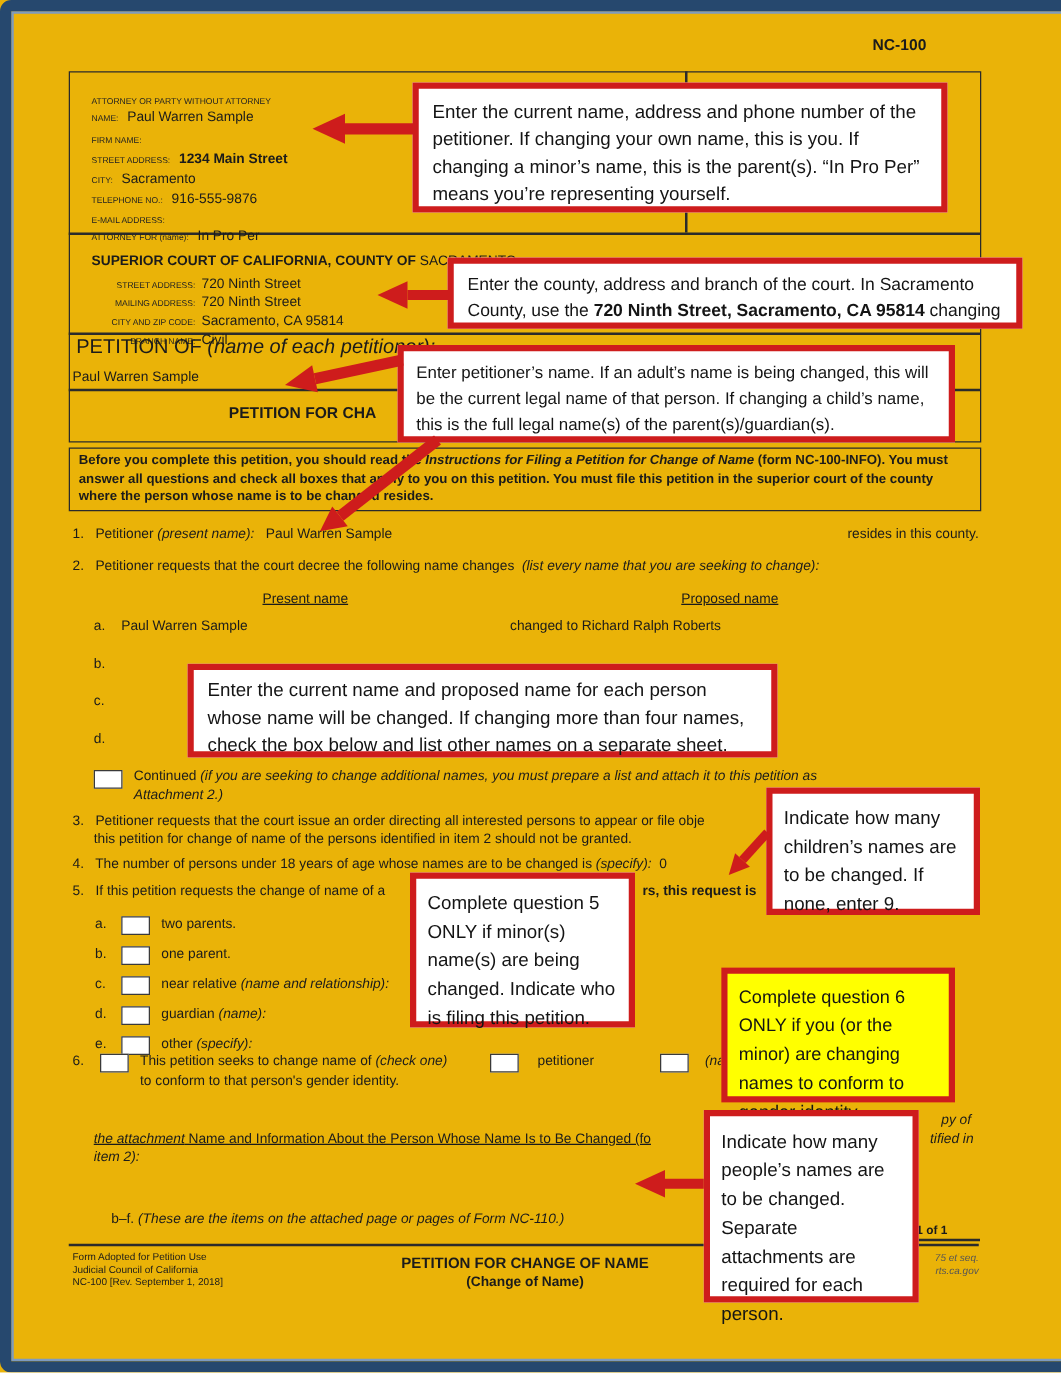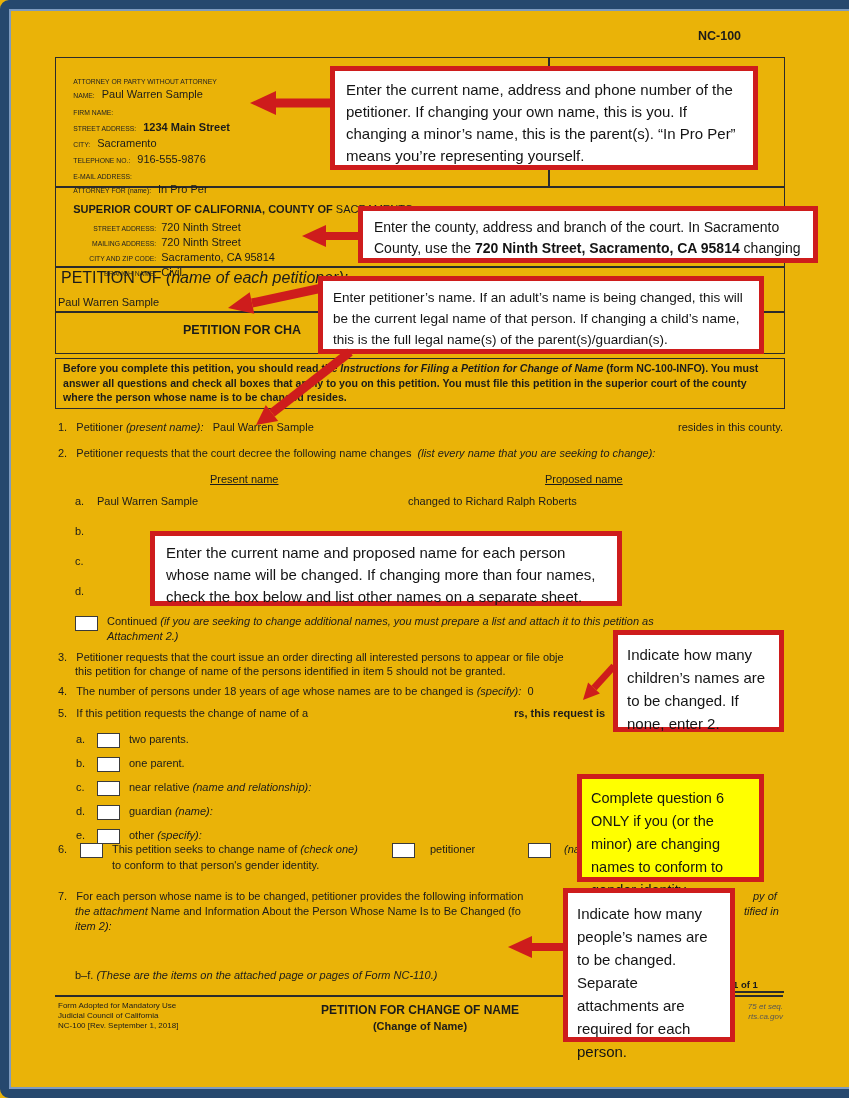--- a/index.html
+++ b/index.html
@@ -107,21 +107,21 @@
   <div class="line" style="left:408px;top:495px;">changed to Richard Ralph Roberts</div>
   <div class="line" style="left:75px;top:525px;">b.</div>
   <div class="line" style="left:75px;top:555px;">c.</div>
   <div class="line" style="left:75px;top:585px;">d.</div>
 
   <div class="cb" style="left:75px;top:616px;"></div>
   <div class="line" style="left:107px;top:615px;"><span class="seg-n">Continued </span><span class="seg-i">(if you are seeking to change additional names, you must prepare a list and attach it to this petition as</span></div>
   <div class="line seg-i" style="left:107px;top:630px;">Attachment 2.)</div>
 
   <div class="line" style="left:58px;top:651px;text-align:center;">3.   Petitioner requests that the court issue an order directing all interested persons to appear or file obje</div>
-  <div class="line" style="left:75px;top:665px;">this petition for change of name of the persons identified in item 5 should not be granted.</div>
+  <div class="line" style="left:75px;top:665px;">this petition for change of name of the persons identified in item 2 should not be granted.</div>
 
   <div class="line" style="left:58px;top:685px;"><span class="seg-n">4.   The number of persons under 18 years of age whose names are to be changed is </span><span class="seg-i">(specify):</span><span class="seg-n">  0</span></div>
 
   <div class="line" style="left:58px;top:707px;">5.   If this petition requests the change of name of a</div>
   <div class="line" style="left:514px;top:707px;font-weight:bold;">rs, this request is</div>
 
   <div class="line" style="left:76px;top:733px;">a.</div>
   <div class="cb" style="left:97px;top:733px;"></div>
   <div class="line" style="left:129px;top:733px;"><span class="seg-n">two parents.</span></div>
 
@@ -143,46 +143,46 @@
 
   <div class="line" style="left:58px;top:843px;">6.</div>
   <div class="cb" style="left:80px;top:843px;"></div>
   <div class="line" style="left:112px;top:843px;"><span class="seg-n">This petition seeks to change name of </span><span class="seg-i">(check one)</span></div>
   <div class="cb" style="left:392px;top:843px;"></div>
   <div class="line" style="left:430px;top:843px;">petitioner</div>
   <div class="cb" style="left:528px;top:843px;"></div>
   <div class="line seg-i" style="left:564px;top:843px;">(name):</div>
   <div class="line" style="left:112px;top:859px;">to conform to that person's gender identity.</div>
 
-  <div class="line" style="left:58px;top:890px;">7.   For each person whose name is to be changed, petitioner provides the following information</div>
   <div class="line seg-i" style="left:753px;top:890px;">py of</div>
-  <div class="line" style="left:75px;top:905px;"><span class="seg-i">the attachment</span><span class="seg-n"> Name and Information About the Person Whose Name Is to Be Changed (fo</span></div>
+  <div class="line" style="left:75px;top:905px;text-decoration:underline;"><span class="seg-i">the attachment</span><span class="seg-n"> Name and Information About the Person Whose Name Is to Be Changed (fo</span></div>
   <div class="line seg-i" style="left:744px;top:905px;">tified in</div>
   <div class="line seg-i" style="left:75px;top:920px;">item 2):</div>
-  <div class="line" style="left:75px;top:969px;"><span class="seg-n">b–f. </span><span class="seg-i">(These are the items on the attached page or pages of Form NC-110.)</span></div>
+  <div class="line" style="left:89px;top:969px;"><span class="seg-n">b–f. </span><span class="seg-i">(These are the items on the attached page or pages of Form NC-110.)</span></div>
 
   <div class="line bold" style="left:714px;top:978px;font-size:9.5px;">age 1 of 1</div>
   <div class="hline" style="left:712px;top:991px;width:72px;"></div>
   <div class="hline" style="left:55px;top:995px;width:728px;height:2px;"></div>
 
-  <div class="line footsmall" style="left:58px;top:1001px;">Form Adopted for Mandatory Use</div>
+  <div class="line footsmall" style="left:58px;top:1001px;">Form Adopted for Petition Use</div>
   <div class="line footsmall" style="left:58px;top:1011px;">Judicial Council of California</div>
   <div class="line footsmall" style="left:58px;top:1021px;">NC-100 [Rev. September 1, 2018]</div>
 
   <div class="line bold" style="left:245px;top:1020px;width:350px;text-align:center;font-size:11px;">(Change of Name)</div>
   <div class="line bold" style="left:245px;top:1004px;width:350px;text-align:center;font-size:12px;">PETITION FOR CHANGE OF NAME</div>
 
   <div class="line footsmall seg-i" style="left:650px;top:1002px;width:133px;text-align:right;color:#555;">75 et seq.</div>
   <div class="line footsmall seg-i" style="left:650px;top:1012px;width:133px;text-align:right;color:#555;">rts.ca.gov</div>
 
   <div class="redbox" style="left:330px;top:66px;width:428px;height:104px;">Enter the current name, address and phone number of the petitioner. If changing your own name, this is you. If changing a minor’s name, this is the parent(s). “In Pro Per” means you’re representing yourself.</div>
   <div class="redbox" style="left:358px;top:206px;width:460px;height:57px;font-size:14px;line-height:21px;padding:6px 11px;"><span class="seg-n">Enter the county, address and branch of the court.  In Sacramento County, use the </span><span class="seg-b">720 Ninth Street, Sacramento, CA 95814</span><span class="seg-n"> changing</span></div>
   <div class="redbox" style="left:318px;top:276px;width:446px;height:78px;font-size:13.5px;line-height:21px;padding:6px 10px;">Enter petitioner’s name. If an adult’s name is being changed, this will be the current legal name of that person. If changing a child’s name, this is the full legal name(s) of the parent(s)/guardian(s).</div>
   <div class="redbox" style="left:150px;top:531px;width:472px;height:75px;padding:6px 11px;">Enter the current name and proposed name for each person whose name will be changed.  If changing more than four names, check the box below and list other names on a separate sheet.</div>
-  <div class="redbox" style="left:613px;top:630px;width:171px;height:102px;padding:8px 9px;line-height:23px;">Indicate how many children’s names are to be changed. If none, enter 2.</div>
+  <div class="redbox" style="left:613px;top:630px;width:171px;height:102px;padding:8px 9px;line-height:23px;">Indicate how many children’s names are to be changed. If none, enter 9.</div>
+  <div class="redbox" style="left:328px;top:698px;width:180px;height:124px;padding:8px 9px;line-height:23px;">Complete question 5 ONLY if minor(s) name(s) are being changed.  Indicate who is filing this petition.</div>
   <div class="redbox yellowbox" style="left:577px;top:774px;width:187px;height:108px;font-size:14.5px;padding:8px 9px;line-height:23px;">Complete question 6 ONLY if you (or the minor) are changing names to conform to gender identity.</div>
   <div class="redbox" style="left:563px;top:888px;width:172px;height:154px;padding:9px 9px;line-height:23px;">Indicate how many people’s names are to be changed. Separate attachments are required for each person.</div>
 
   <svg class="arrows" width="849" height="1098" viewBox="0 0 849 1098">
     <g>
       <line x1="334" y1="103" x2="276" y2="103" stroke="#ce1c1c" stroke-width="9"></line>
       <polygon points="250,103 276,91 276,115" fill="#ce1c1c"></polygon>
     </g>
     <g>
       <line x1="362" y1="236" x2="326" y2="236" stroke="#ce1c1c" stroke-width="8"></line>

